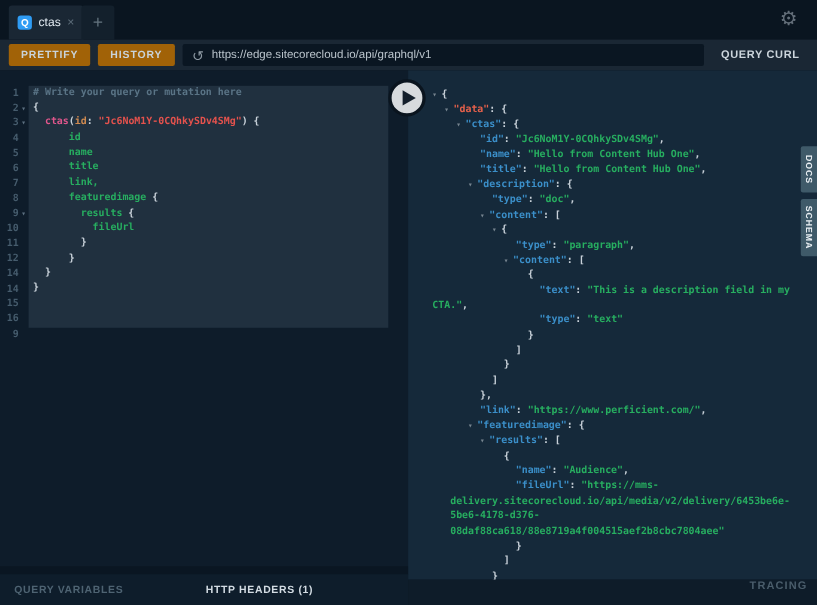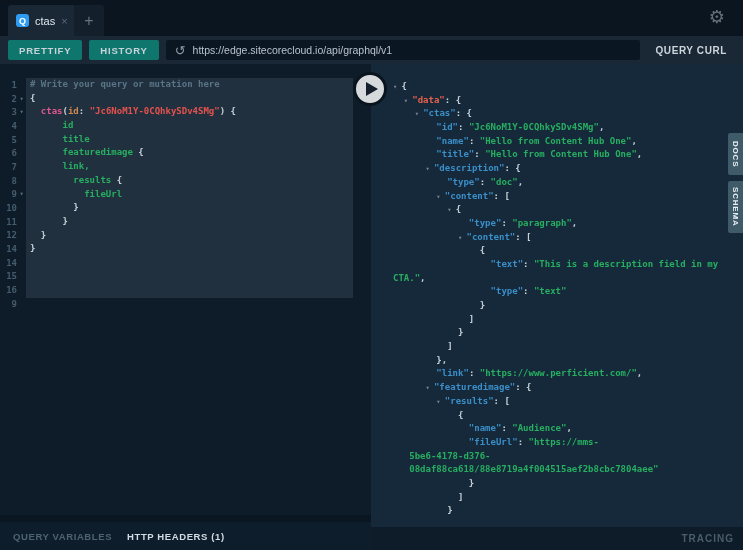--- a/index.html
+++ b/index.html
@@ -14,21 +14,21 @@
       font-size:9px;font-weight:bold;display:flex;align-items:center;justify-content:center;}
   .tab-label{color:#dfe7ee;font-size:11px;}
   .tab-close{color:#5c6c79;font-size:11px;cursor:pointer;}
   .tab-plus{position:absolute;left:74px;top:5px;width:30px;height:31px;background:#13202c;
       border-radius:3px 3px 0 0;color:#64747f;font-size:16px;display:flex;align-items:center;justify-content:center;}
   .gear{position:absolute;right:18px;top:5px;color:#646f7a;font-size:18px;line-height:24px;}
 
   
   .toolbar{position:absolute;top:36px;left:0;right:0;height:28px;background:#1a2734;
       display:flex;align-items:center;padding:0 8px;gap:7px;box-sizing:border-box;}
-  .tbtn{background:#0f766e;color:#c9d3da;font-family:"Liberation Sans",sans-serif;
+  .tbtn{background:#a16207;color:#c9d3da;font-family:"Liberation Sans",sans-serif;
       font-size:9.5px;font-weight:bold;letter-spacing:0.8px;height:20px;padding:0 11px;
       border:none;border-radius:2px;}
   .urlbar{flex:1;height:20px;background:#0a1622;border-radius:2px;display:flex;
       align-items:center;padding:0 9px;gap:7px;box-sizing:border-box;}
   .url-icon{color:#8d99a3;font-size:13px;line-height:13px;}
   .url-text{color:#b9c3cb;font-size:10.5px;}
   .copycurl{background:transparent;border:none;color:#ccd5dc;font-weight:bold;
       font-size:10px;letter-spacing:0.6px;padding:0 8px;font-family:"Liberation Sans",sans-serif;}
 
   
@@ -69,25 +69,25 @@
   
   .side-tab{position:absolute;right:0;width:15px;background:#3f5a69;border-radius:2px 0 0 2px;
       color:#e9eff3;writing-mode:vertical-rl;font-size:8px;font-weight:bold;letter-spacing:0.8px;
       display:flex;align-items:center;justify-content:center;}
   .side-docs{top:69px;height:42px;}
   .side-schema{top:117px;height:52px;}
 
   
   .left-strip{position:absolute;left:0;top:451px;width:371px;height:7px;background:#0a1622;}
   .left-bottombar{position:absolute;left:0;top:458px;width:371px;height:28px;background:#0e1d2b;
-      display:flex;align-items:center;padding:0 13px;gap:15px;box-sizing:border-box;}
+      display:flex;align-items:center;padding:0 13px;gap:31px;box-sizing:border-box;}
   .qv-label{color:#4e6372;font-size:9.5px;font-weight:bold;letter-spacing:0.6px;}
-  .hh-label{color:#d3dce3;font-size:9.5px;font-weight:bold;letter-spacing:0.6px;}
+  .hh-label{color:#d3dce3;font-size:9.5px;font-weight:bold;letter-spacing:0.6px;margin-left:44px;}
   .right-bottombar{position:absolute;left:371px;top:463px;width:372px;height:23px;background:#0e1c29;
-      display:flex;align-items:center;justify-content:flex-end;padding:0 9px;box-sizing:border-box;}
+      display:flex;align-items:flex-start;justify-content:flex-end;padding:0 9px;box-sizing:border-box;}
   .tracing-label{color:#4a5d6b;font-size:10px;font-weight:bold;letter-spacing:1px;}
 </style>
 </head>
 <body>
 
 <div class="app">
 
   <div class="tabbar">
     <div class="tab-active">
       <span class="qbadge">Q</span>
@@ -180,23 +180,24 @@
           <div class="gutter-row mono">
             <span class="gutter-num">9</span>
             <span class="gutter-arrow"></span>
           </div>
         </div>
       <div class="editor-code mono" id="editor-code">
           <div class="code-line"><span class="tk-com"># Write your query or mutation here</span></div>
           <div class="code-line"><span class="tk-punc">{</span></div>
           <div class="code-line"><span class="tk-punc">  </span><span class="tk-root">ctas</span><span class="tk-punc">(</span><span class="tk-arg">id</span><span class="tk-punc">: </span><span class="tk-str">"Jc6NoM1Y-0CQhkySDv4SMg"</span><span class="tk-punc">) {</span></div>
           <div class="code-line"><span class="tk-field">      id</span></div>
+          <div class="code-line"><span class="tk-field">      name</span></div>
           <div class="code-line"><span class="tk-field">      title</span></div>
+          <div class="code-line"><span class="tk-field">      link,</span></div>
           <div class="code-line"><span class="tk-field">      featuredimage</span><span class="tk-punc"> {</span></div>
-          <div class="code-line"><span class="tk-field">      link,</span></div>
           <div class="code-line"><span class="tk-field">        results</span><span class="tk-punc"> {</span></div>
           <div class="code-line"><span class="tk-field">          fileUrl</span></div>
           <div class="code-line"><span class="tk-punc">        }</span></div>
           <div class="code-line"><span class="tk-punc">      }</span></div>
           <div class="code-line"><span class="tk-punc">  }</span></div>
           <div class="code-line"><span class="tk-punc">}</span></div>
           <div class="code-line"></div>
         </div>
     </div>
 
@@ -222,20 +223,21 @@
           <div class="code-line"><span class="tk-punc">              ]</span></div>
           <div class="code-line"><span class="tk-punc">            }</span></div>
           <div class="code-line"><span class="tk-punc">          ]</span></div>
           <div class="code-line"><span class="tk-punc">        },</span></div>
           <div class="code-line"><span class="tk-punc">        </span><span class="tk-key">"link"</span><span class="tk-punc">: </span><span class="tk-val">"https://www.perficient.com/"</span><span class="tk-punc">,</span></div>
           <div class="code-line"><span class="tk-punc">      </span><span class="tk-arr">▾ </span><span class="tk-key">"featuredimage"</span><span class="tk-punc">: {</span></div>
           <div class="code-line"><span class="tk-punc">        </span><span class="tk-arr">▾ </span><span class="tk-key">"results"</span><span class="tk-punc">: [</span></div>
           <div class="code-line"><span class="tk-punc">            {</span></div>
           <div class="code-line"><span class="tk-punc">              </span><span class="tk-key">"name"</span><span class="tk-punc">: </span><span class="tk-val">"Audience"</span><span class="tk-punc">,</span></div>
           <div class="code-line"><span class="tk-punc">              </span><span class="tk-key">"fileUrl"</span><span class="tk-punc">: </span><span class="tk-val">"https://mms-</span></div>
+          <div class="code-line"><span class="tk-val">   delivery.sitecorecloud.io/api/media/v2/delivery/6453be6e-</span></div>
           <div class="code-line"><span class="tk-val">   5be6-4178-d376-</span></div>
           <div class="code-line"><span class="tk-val">   08daf88ca618/88e8719a4f004515aef2b8cbc7804aee"</span></div>
           <div class="code-line"><span class="tk-punc">              }</span></div>
           <div class="code-line"><span class="tk-punc">            ]</span></div>
           <div class="code-line"><span class="tk-punc">          }</span></div>
         </div>
     </div>
 
     <button class="play">
       <span class="play-tri"></span>

